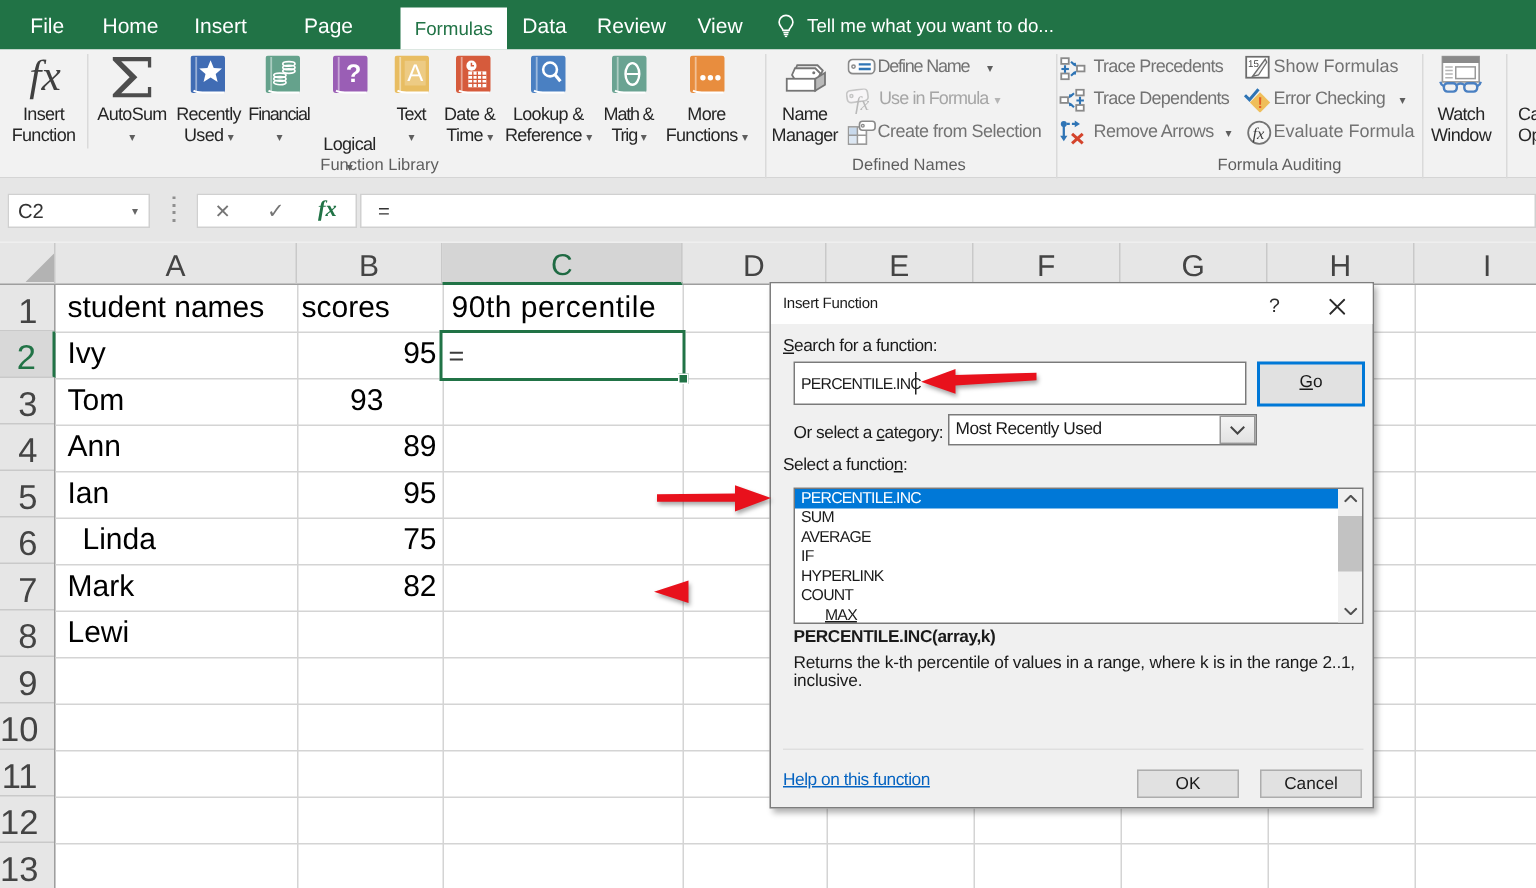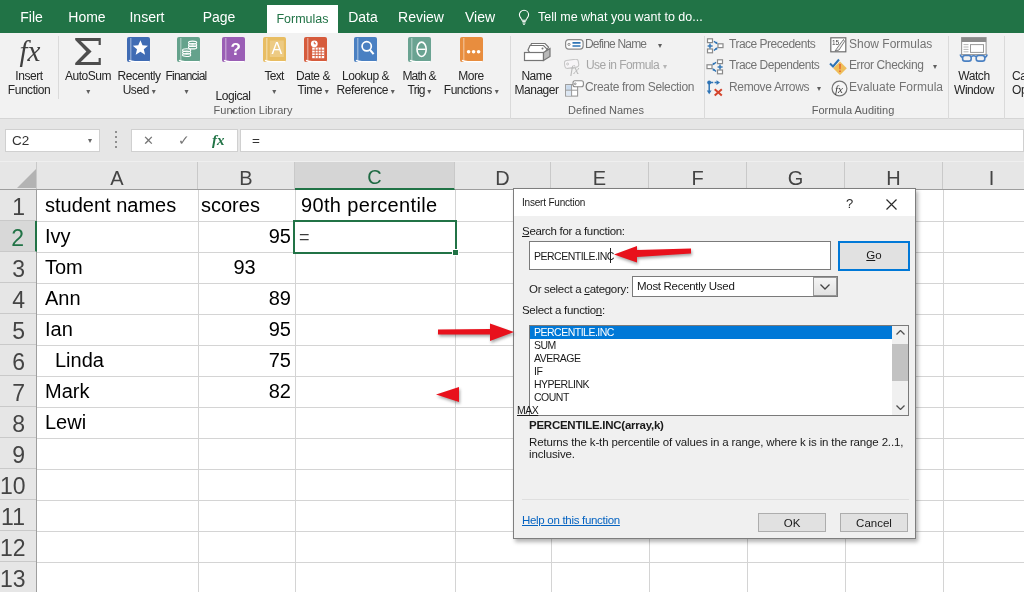--- a/index.html
+++ b/index.html
@@ -379,21 +379,21 @@
   <div class="dtext" style="left:8px;top:115px;">Select a functio<u>n</u>:</div>
 
   <div style="position:absolute;left:15px;top:136px;width:380px;height:91px;background:#fff;border:1px solid #7a7a7a;"></div>
   <div style="position:absolute;left:16px;top:137px;width:362px;height:13px;background:#0078d7;"></div>
   <div class="dtext" style="left:20px;top:137px;color:#fff;line-height:13px;font-size:10.5px;letter-spacing:-.5px;">PERCENTILE.INC</div>
   <div class="dtext" style="left:20px;top:150px;line-height:13px;font-size:10.5px;letter-spacing:-.5px;">SUM</div>
   <div class="dtext" style="left:20px;top:163px;line-height:13px;font-size:10.5px;letter-spacing:-.5px;">AVERAGE</div>
   <div class="dtext" style="left:20px;top:176px;line-height:13px;font-size:10.5px;letter-spacing:-.5px;">IF</div>
   <div class="dtext" style="left:20px;top:189px;line-height:13px;font-size:10.5px;letter-spacing:-.5px;">HYPERLINK</div>
   <div class="dtext" style="left:20px;top:202px;line-height:13px;font-size:10.5px;letter-spacing:-.5px;">COUNT</div>
-  <div class="dtext" style="left:3px;top:215px;line-height:13px;font-size:10.5px;letter-spacing:-.5px;text-decoration:underline;">MAX</div>
+  <div class="dtext" style="left:36px;top:215px;line-height:13px;font-size:10.5px;letter-spacing:-.5px;text-decoration:underline;">MAX</div>
 
   <div style="position:absolute;left:378px;top:137px;width:16px;height:89px;background:#f0f0f0;"></div>
   <div style="position:absolute;left:378px;top:155px;width:16px;height:37px;background:#c2c2c2;"></div>
   <svg style="position:absolute;left:382px;top:141px;" width="9" height="5" viewBox="0 0 9 5">
       <path d="M0.5 4.5 L4.5 0.5 L8.5 4.5" stroke="#505050" stroke-width="1.3" fill="none"></path>
     </svg>
   <svg style="position:absolute;left:382px;top:216px;" width="9" height="5" viewBox="0 0 9 5">
       <path d="M0.5 0.5 L4.5 4.5 L8.5 0.5" stroke="#505050" stroke-width="1.3" fill="none"></path>
     </svg>
 

